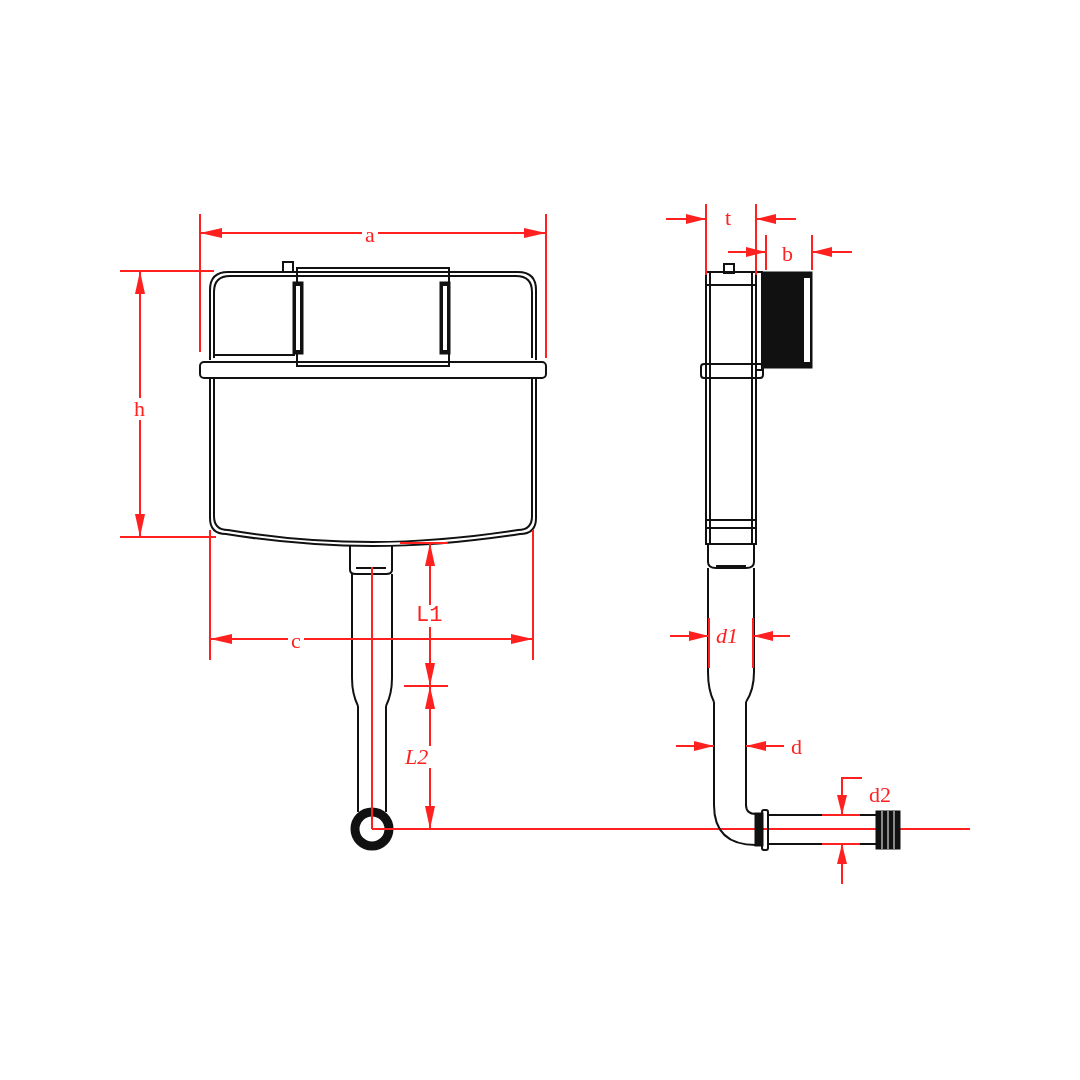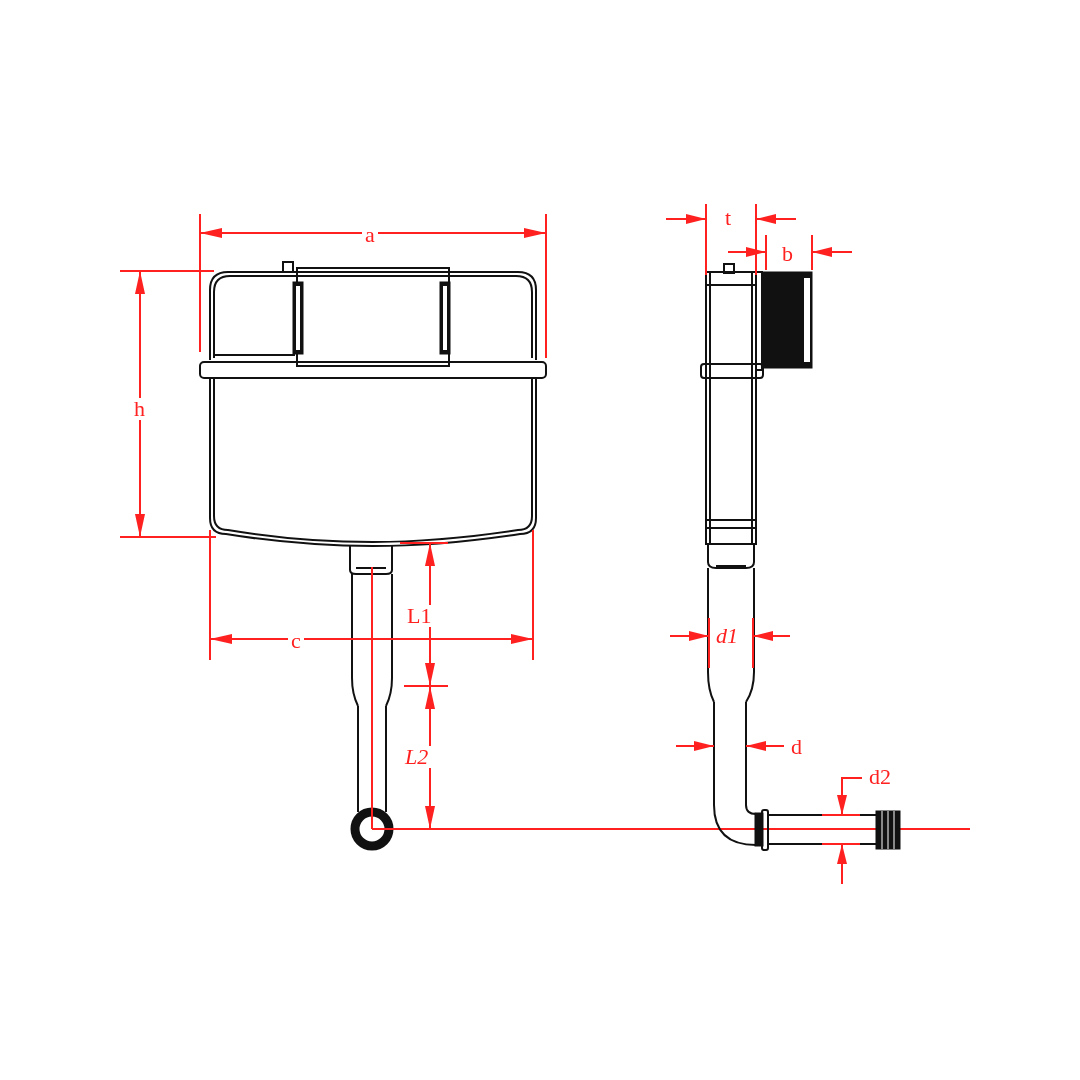--- a/index.html
+++ b/index.html
@@ -158,20 +158,20 @@
     <line x1="842" y1="844" x2="842" y2="884" class="red"></line>
     <polygon points="842,844 837,864 847,864" class="redf"></polygon>
     <line x1="822" y1="815" x2="860" y2="815" class="red"></line>
     <line x1="822" y1="844" x2="860" y2="844" class="red"></line>
   </g>
 </svg>
 
 <span class="lbl" style="left:362px;top:224px;">a</span>
 <span class="lbl" style="left:131px;top:398px;">h</span>
 <span class="lbl" style="left:288px;top:630px;">c</span>
-<span class="lbl" style="left:404px;top:605px;">L1</span>
+<span class="lbl" style="left:413px;top:605px;font-family:Liberation Mono, monospace;">L1</span>
 <span class="lbl" style="left:402px;top:746px;font-style:italic;">L2</span>
 
 <span class="lbl" style="left:722px;top:207px;">t</span>
 <span class="lbl" style="left:779px;top:243px;">b</span>
 <span class="lbl" style="left:713px;top:625px;font-style:italic;">d1</span>
 <span class="lbl" style="left:788px;top:736px;">d</span>
-<span class="lbl" style="left:866px;top:766px;">d2</span>
+<span class="lbl" style="left:866px;top:784px;">d2</span>
 
 </body></html>

